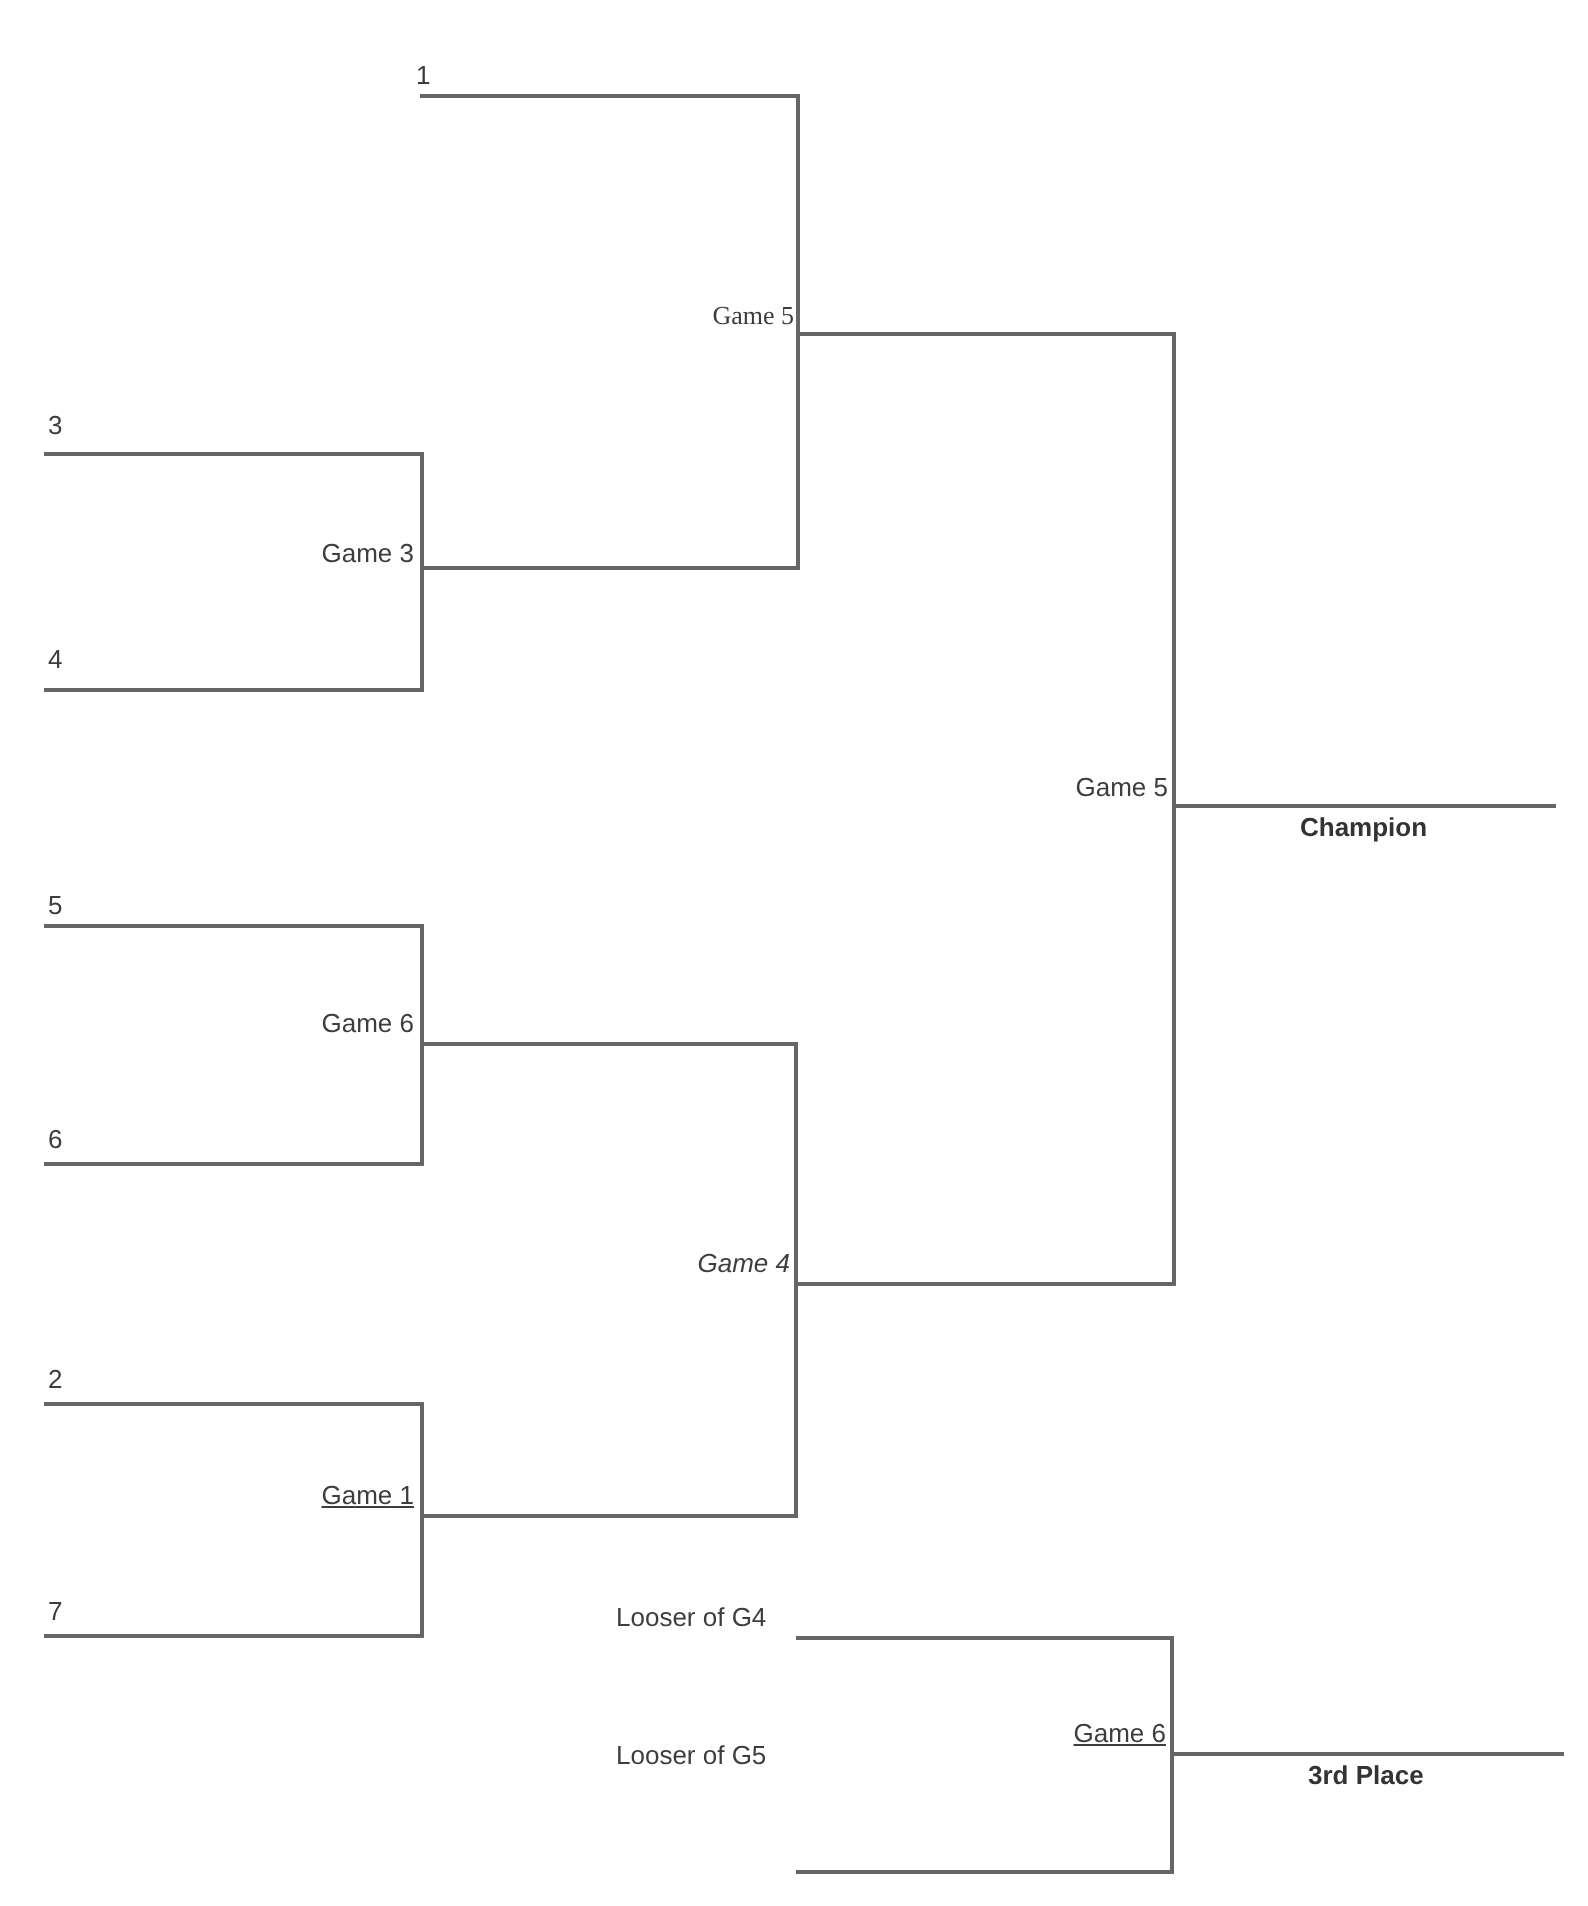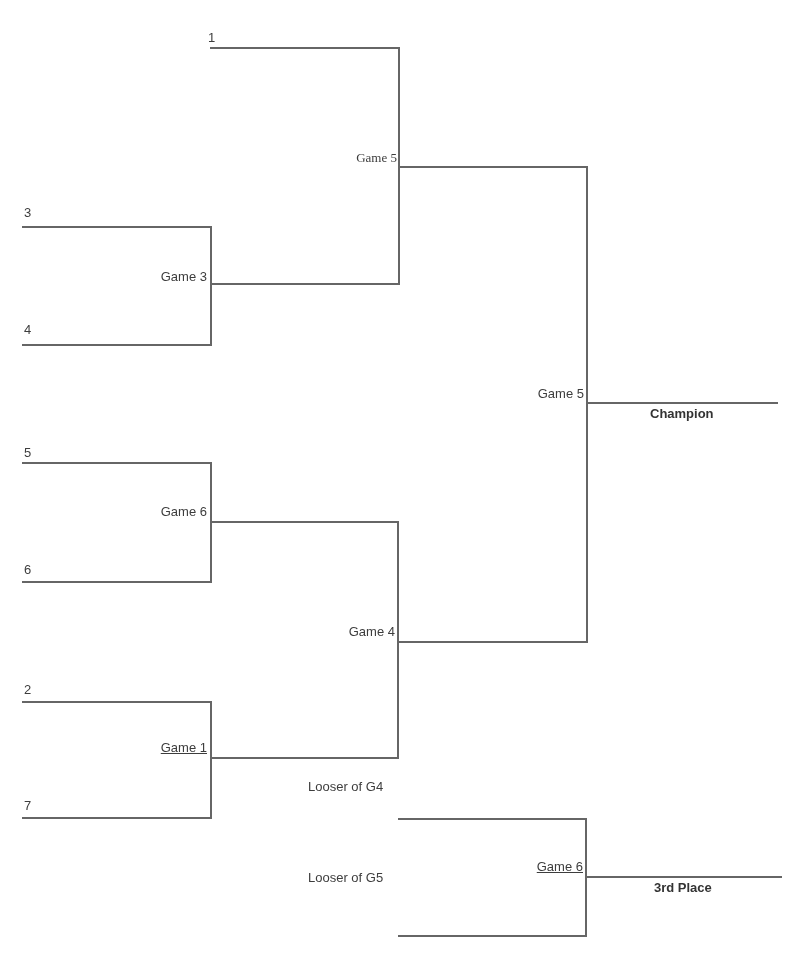--- a/index.html
+++ b/index.html
@@ -66,23 +66,23 @@
   <span class="lbl" style="left:24px;  top:323px;">4</span>
   <span class="lbl" style="left:24px;  top:446px;">5</span>
   <span class="lbl" style="left:24px;  top:563px;">6</span>
   <span class="lbl" style="left:24px;  top:683px;">2</span>
   <span class="lbl" style="left:24px;  top:799px;">7</span>
 
   <span class="lbl r" style="right:397px; top:151px;font-family:Liberation Serif, serif;">Game 5</span>
   <span class="lbl r" style="right:587px; top:270px;">Game 3</span>
   <span class="lbl r" style="right:210px; top:387px;">Game 5</span>
   <span class="lbl r" style="right:587px; top:505px;">Game 6</span>
-  <span class="lbl r" style="right:399px; top:625px;">Game 4</span>
+  <span class="lbl r" style="right:399px; top:625px;font-style:italic;">Game 4</span>
   <span class="lbl r" style="right:587px; top:741px;text-decoration:underline;">Game 1</span>
   <span class="lbl r" style="right:211px; top:860px;text-decoration:underline;">Game 6</span>
 
-  <span class="lbl" style="left:308px; top:780px;text-align:center;">Looser of G4</span>
+  <span class="lbl" style="left:308px; top:802px;text-align:center;">Looser of G4</span>
   <span class="lbl" style="left:308px; top:871px;">Looser of G5</span>
 
   <span class="lbl bold" style="left:650px; top:407px;">Champion</span>
   <span class="lbl bold" style="left:654px; top:881px;">3rd Place</span>
 
 </div>
 
 </body></html>

